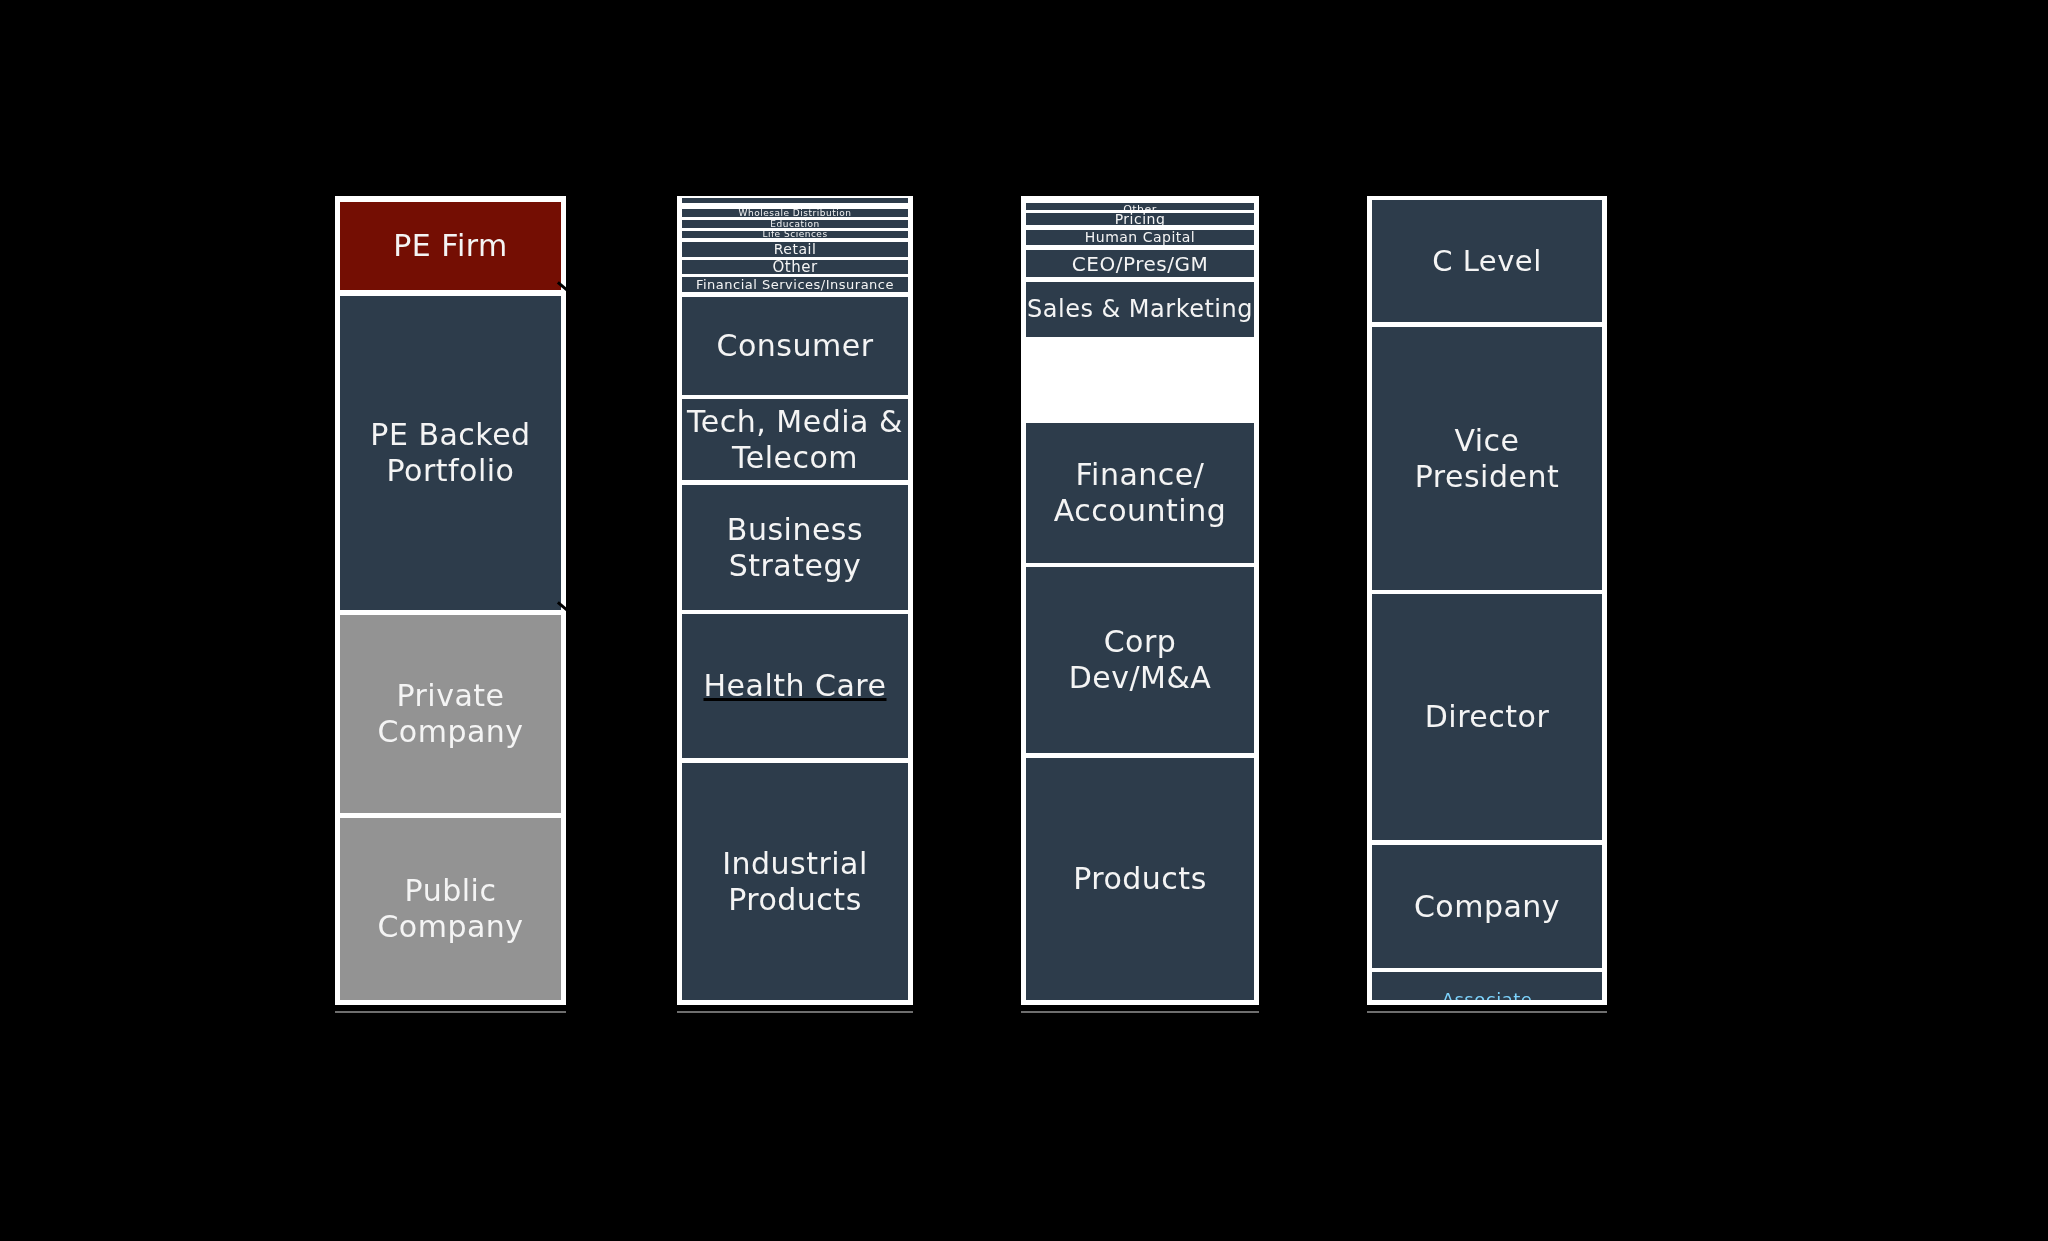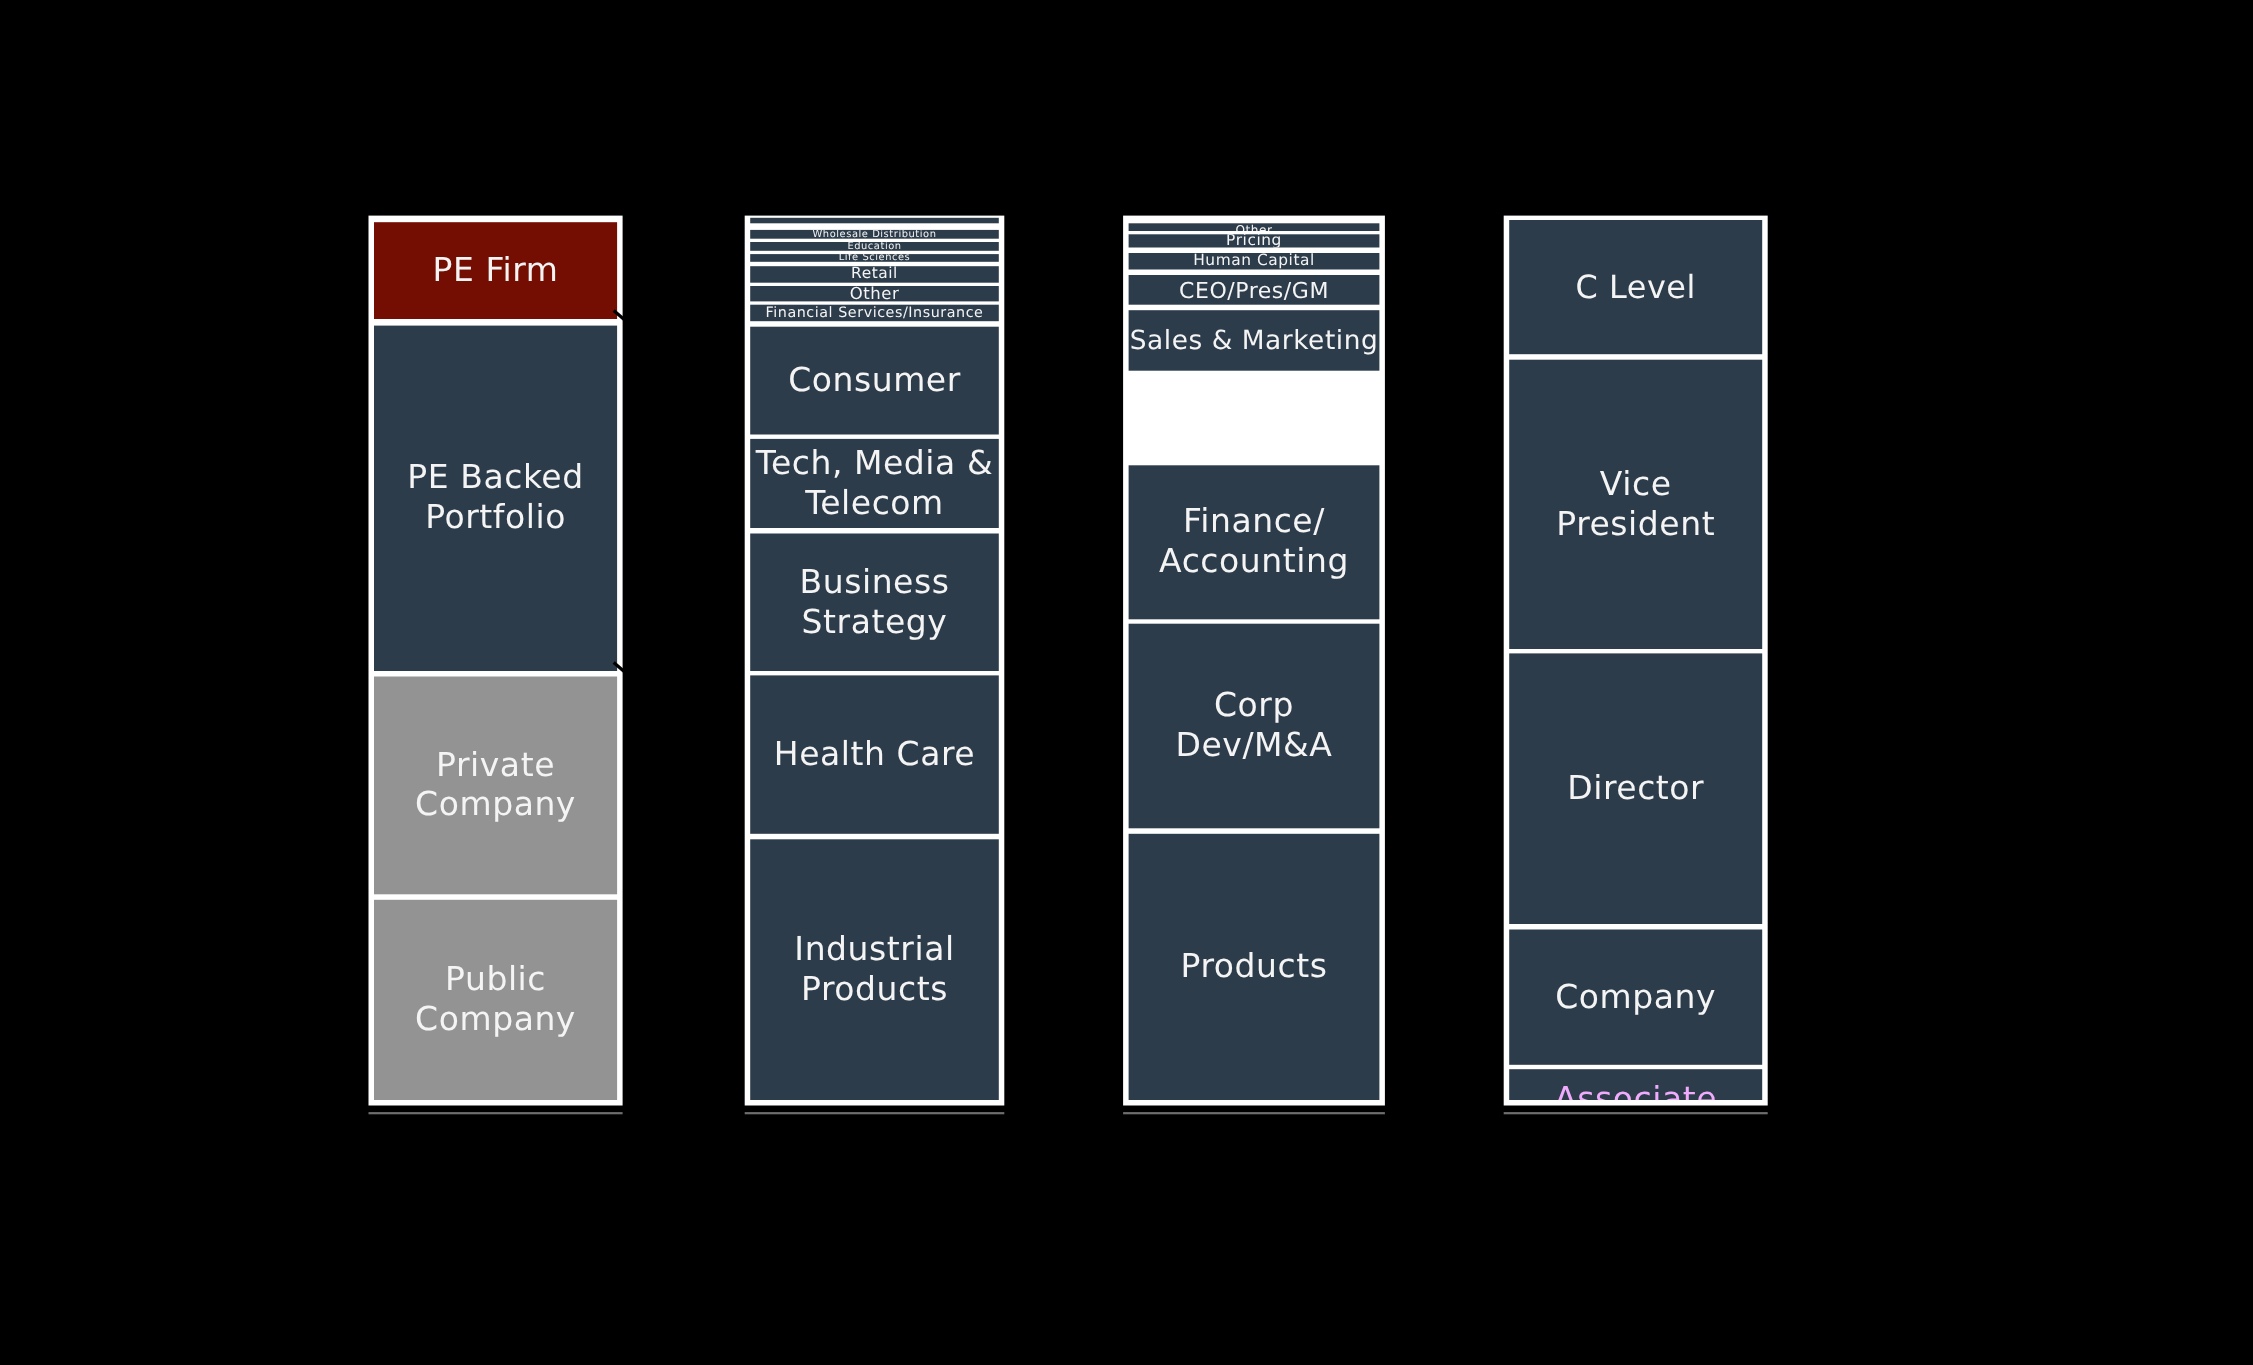--- a/index.html
+++ b/index.html
@@ -94,21 +94,21 @@
         <span class="seg-label" style="font-size: 30px; color: rgb(244, 244, 244);">Consumer</span>
       </div>
       <div class="segment" style="top: 203px; height: 81px; background: rgb(45, 60, 75);">
         <span class="seg-label" style="font-size: 30px; color: rgb(244, 244, 244);">Tech, Media &amp;
 Telecom</span>
       </div>
       <div class="segment" style="top: 289px; height: 125px; background: rgb(45, 60, 75);">
         <span class="seg-label" style="font-size: 30px; color: rgb(244, 244, 244);">Business
 Strategy</span>
       </div>
-      <div class="segment" style="top: 418px; height: 144px; background: rgb(45, 60, 75);">
+      <div class="segment" style="top: 418px; height: 144px; background: rgb(45, 60, 75); text-decoration: underline;">
         <span class="seg-label" style="font-size: 30px; color: rgb(244, 244, 244);">Health Care</span>
       </div>
       <div class="segment" style="top: 567px; height: 237px; background: rgb(45, 60, 75);">
         <span class="seg-label" style="font-size: 30px; color: rgb(244, 244, 244);">Industrial
 Products</span>
       </div>
     </div>
     <div class="underline" style="left: 677px; width: 236px; top: 1011px; background: rgb(110, 110, 110);"></div>
     <div class="column" style="left: 1021px; top: 196px; width: 238px; height: 809px; background: rgb(255, 255, 255);">
       <div class="segment clipped" style="top: 7px; height: 7px; background: rgb(45, 60, 75);">
@@ -147,19 +147,19 @@
         <span class="seg-label" style="font-size: 30px; color: rgb(244, 244, 244);">Vice
 President</span>
       </div>
       <div class="segment" style="top: 398px; height: 246px; background: rgb(45, 60, 75);">
         <span class="seg-label" style="font-size: 30px; color: rgb(244, 244, 244);">Director</span>
       </div>
       <div class="segment" style="top: 649px; height: 123px; background: rgb(45, 60, 75);">
         <span class="seg-label" style="font-size: 30px; color: rgb(244, 244, 244);">Company</span>
       </div>
       <div class="segment" style="top: 776px; height: 28px; background: rgb(45, 60, 75);">
-        <span class="seg-label" style="font-size: 30px; color: #f0abfc; margin-top: 27px;">Associate</span>
+        <span class="seg-label" style="font-size: 18px; color: #7dd3fc; margin-top: 27px;">Associate</span>
       </div>
     </div>
     <div class="underline" style="left: 1367px; width: 240px; top: 1011px; background: rgb(110, 110, 110);"></div>
     <div class="tick" style="left: 556px; top: 286px;"></div>
     <div class="tick" style="left: 556px; top: 606px;"></div>
   </div>
 
 </body></html>

